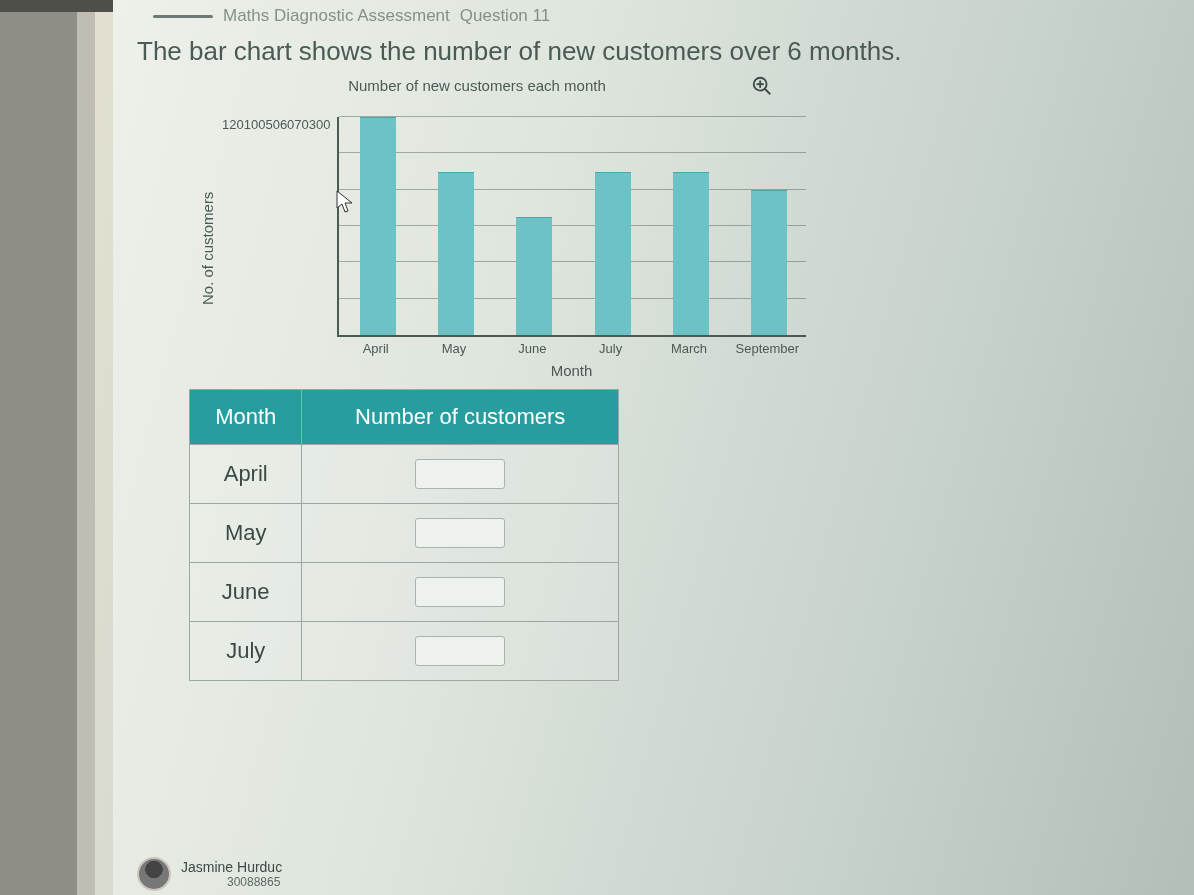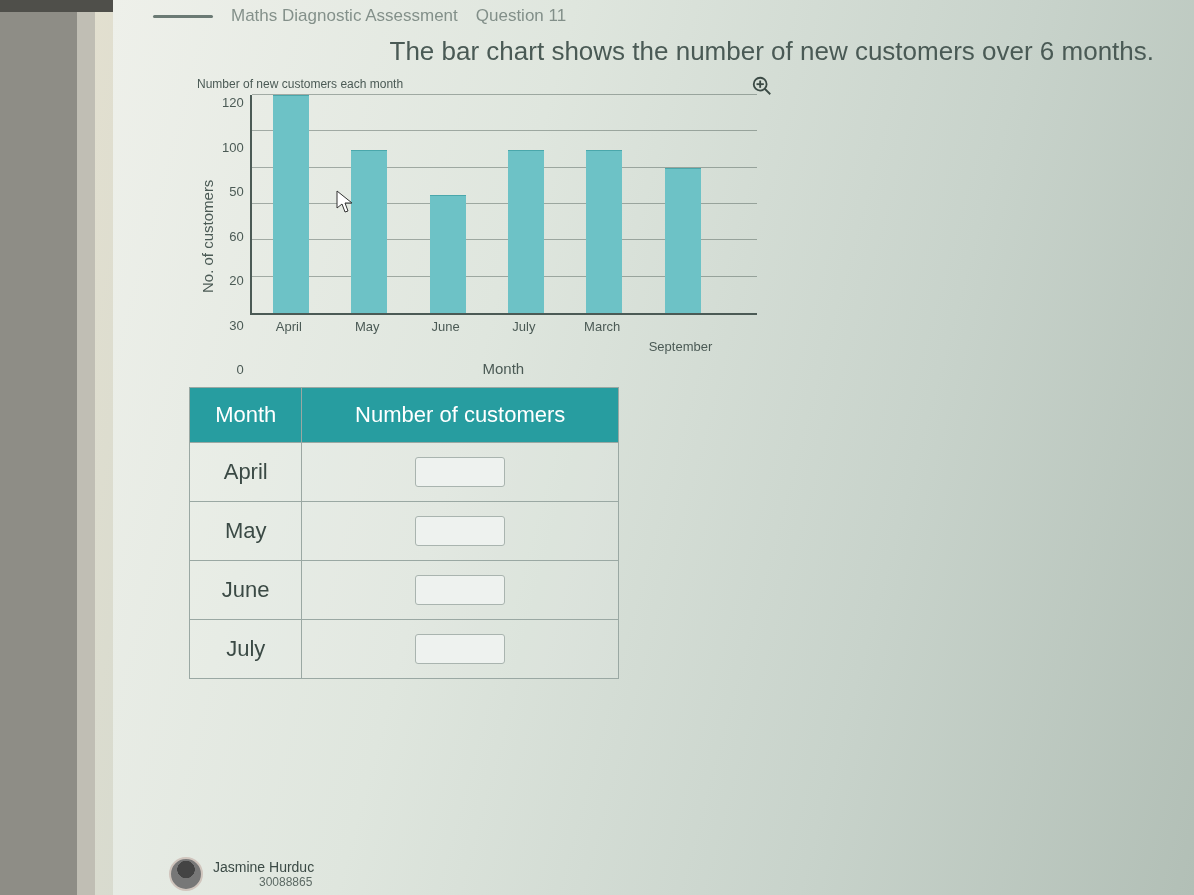--- a/index.html
+++ b/index.html
@@ -20,68 +20,67 @@
     background: #4f4f4a;
   }
   .screen {
     position: absolute;
     left: 113px; right: 0; top: 0; bottom: 0;
     background: linear-gradient(105deg, #eef0ea 0%, #dfe6de 35%, #c8d3cb 70%, #b2bfb6 100%);
     overflow: hidden;
   }
   
   .crumbs {
-    display: flex; align-items: center; gap: 18px;
+    display: flex; align-items: center; gap: 10px;
     padding: 6px 28px 6px 40px;
     color: #6b7a74;
     font-size: 17px;
   }
   .crumbs .dash { width: 60px; height: 3px; background: #6b7a74; border-radius: 2px; }
   .crumbs span { opacity: .8; }
   
   .qwrap {
     padding: 4px 40px 0 24px;
   }
   .prompt1 {
     font-size: 26px;
     color: #4a5a55;
     font-weight: 400;
     margin-bottom: 10px;
-    text-align: right;
   }
   .prompt2 {
     font-size: 23px;
     color: #41514c;
     margin: 18px 0 18px 52px;
   }
   
   .chart-block {
     margin-left: 60px;
     width: 560px;
     position: relative;
   }
   .chart-title-row {
-    display: flex; align-items: center; justify-content: flex-start; gap: 20px;
-    color: #4b5a55; font-size: 12px; margin-bottom: 4px;
+    display: flex; align-items: center; justify-content: center; gap: 20px;
+    color: #4b5a55; font-size: 15px; margin-bottom: 23px;
   }
   .zoom {
     position: absolute; right: -16px; top: -2px;
     width: 22px; height: 22px; cursor: pointer;
   }
   .zoom svg { width: 100%; height: 100%; }
   .chart-body {
     display: flex; align-items: stretch;
   }
   .ylabel {
     writing-mode: vertical-rl; transform: rotate(180deg);
     text-align: center; font-size: 15px; color: #4b5a55;
     padding: 0 2px;
   }
   .yaxis {
-    display: flex; flex-direction: column; justify-content: space-between;
+    display: flex; flex-direction: row; justify-content: space-between;
     font-size: 13px; color: #4b5a55; text-align: right;
     padding: 0 6px 0 4px;
   }
   .plot {
     position: relative; flex: 1; height: 220px;
     border-left: 2px solid #4b5a55;
     border-bottom: 2px solid #4b5a55;
     background: transparent;
   }
   .grid {
@@ -128,21 +127,21 @@
   .freq-table input {
     width: 90px; height: 30px;
     border: 1px solid #a9b4af;
     background: #eef2ef;
     border-radius: 3px;
     text-align: center;
     font-size: 16px;
   }
   
   .userbar {
-    position: absolute; left: 56px; bottom: 4px;
+    position: absolute; left: 24px; bottom: 4px;
     display: flex; align-items: center; gap: 10px;
     color: #3b4a45;
   }
   .avatar {
     width: 34px; height: 34px; border-radius: 50%;
     background: radial-gradient(circle at 50% 35%, #444 0 35%, #777 36% 100%);
     border: 2px solid #d0c5bd;
   }
   .userbar .name { font-size: 14px; }
   .userbar .id   { font-size: 12px; opacity: .8; margin-left: 46px; }
@@ -181,21 +180,21 @@
             <line x1="6" y1="10" x2="14" y2="10"></line>
         </svg>
       </div>
       <div class="chart-body">
         <div class="ylabel">No. of customers</div>
         <div class="yaxis" id="yaxis">
             <div>120</div>
             <div>100</div>
             <div>50</div>
             <div>60</div>
-            <div>20</div>
+            <div>70</div>
             <div>30</div>
             <div>0</div>
           </div>
         <div style="flex:1">
           <div class="plot" id="plot">
               <div class="grid" style="bottom: 16.6667%;"></div>
               <div class="grid" style="bottom: 33.3333%;"></div>
               <div class="grid" style="bottom: 50%;"></div>
               <div class="grid" style="bottom: 66.6667%;"></div>
               <div class="grid" style="bottom: 83.3333%;"></div>
@@ -206,21 +205,21 @@
               <div class="bar" style="left: 256.167px; height: 75%;"></div>
               <div class="bar" style="left: 334.5px; height: 75%;"></div>
               <div class="bar" style="left: 412.833px; height: 66.6667%;"></div>
             </div>
           <div class="xaxis" id="xaxis">
               <div class="xtick" style="width: 78.3333px;">April</div>
               <div class="xtick" style="width: 78.3333px;">May</div>
               <div class="xtick" style="width: 78.3333px;">June</div>
               <div class="xtick" style="width: 78.3333px;">July</div>
               <div class="xtick" style="width: 78.3333px;">March</div>
-              <div class="xtick" style="width: 78.3333px; margin-top: 20px;">September</div>
+              <div class="xtick" style="width: 78.3333px;">September</div>
             </div>
           <div class="xlabel">Month</div>
         </div>
       </div>
     </div>
 
 
     <table class="freq-table">
       <thead>
         <tr>

